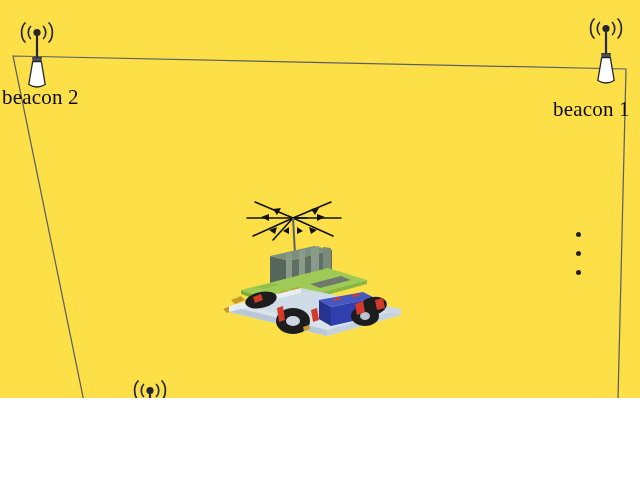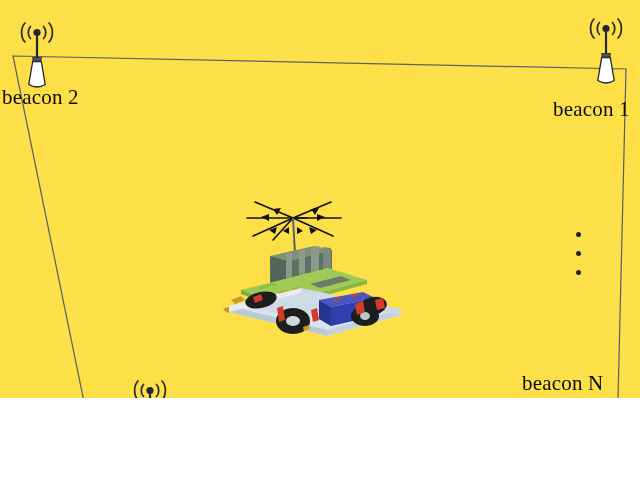--- a/index.html
+++ b/index.html
@@ -120,21 +120,20 @@
         <path d="M29.5 8.5 C32.5 11.5 32.5 17.5 29.5 20.5"></path>
         <path d="M35.0 5.0 C39.5 9.5 39.5 19.5 35.0 24.0"></path>
       </g>
       <circle cx="23" cy="14.5" r="3.6" fill="#23262e"></circle>
       <line x1="23" y1="17.5" x2="23" y2="40" stroke="#23262e" stroke-width="2.2"></line>
       <path d="M18.5 39.5 h9 l-0.8 4 h-7.4 z" fill="#4d525b" stroke="#23262e" stroke-width="0.8"></path>
       <path d="M18.7 43.5 L27.3 43.5 L31.2 66.5 Q23 71.5 14.8 66.5 Z" fill="#ffffff" stroke="#23262e" stroke-width="1.3"></path>
     </svg>
   </div>
 
-  <div class="beacon-label" style="left:522px; top:371px;">beacon N</div>
   <div class="beacon" style="left:554px; top:400px;">
     <svg viewBox="0 0 46 72" xmlns="http://www.w3.org/2000/svg">
       <g fill="none" stroke="#23262e" stroke-width="1.7" stroke-linecap="round">
         <path d="M16.5 8.5 C13.5 11.5 13.5 17.5 16.5 20.5"></path>
         <path d="M11.0 5.0 C6.5 9.5 6.5 19.5 11.0 24.0"></path>
         <path d="M29.5 8.5 C32.5 11.5 32.5 17.5 29.5 20.5"></path>
         <path d="M35.0 5.0 C39.5 9.5 39.5 19.5 35.0 24.0"></path>
       </g>
       <circle cx="23" cy="14.5" r="3.6" fill="#23262e"></circle>
       <line x1="23" y1="17.5" x2="23" y2="40" stroke="#23262e" stroke-width="2.2"></line>

